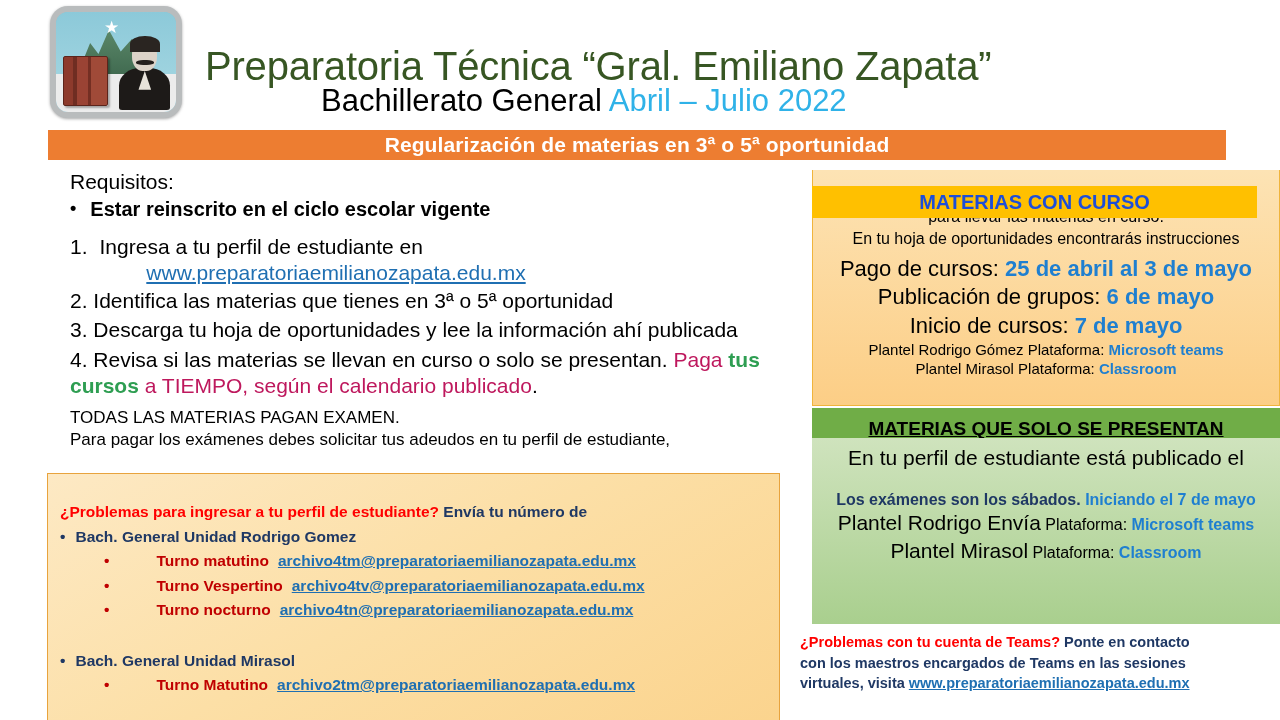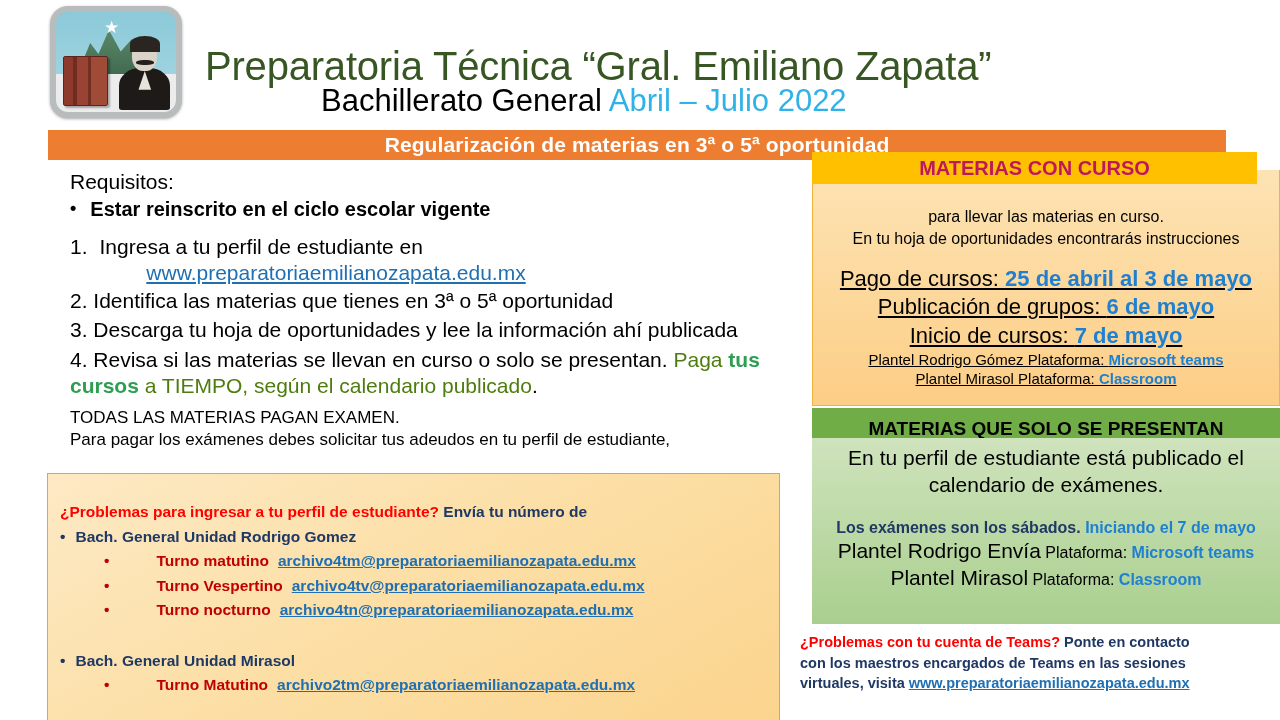--- a/index.html
+++ b/index.html
@@ -57,21 +57,21 @@
   }
 
   
   .left-col{position:absolute;left:70px;top:170px;width:722px;color:#000;}
   .l-req{font-size:21px;margin:0 0 4px 0;}
   .l-bullet{font-size:20px;font-weight:bold;margin:0 0 14px 0;display:flex;gap:14px;}
   .l-bullet .dot{font-size:18px;line-height:1.2;}
   .l-item1{font-size:21px;display:flex;gap:12px;margin:0 0 2px 0;}
   .l-link{display:block;text-align:center;color:#1f6fb2;text-decoration:underline;font-size:21px;margin:0 0 3px 0;padding-right:190px;}
   .l-line{font-size:21px;margin:0 0 3px 0;line-height:1.25;}
-  .green{color:#4d7c0f;}
+  .green{color:#be185d;}
   .green-b{color:#2e9e52;font-weight:bold;}
   .l-small{font-size:17px;line-height:1.3;margin-top:8px;}
 
   
   .box-left{
     position:absolute;left:47px;top:473px;width:733px;height:301px;
     background:linear-gradient(150deg,#fde9c4 0%,#fcdfa6 45%,#fbd28a 100%);
     border:1.5px solid #e8a33d;box-sizing:border-box;padding:26px 12px;
     font-size:15.5px;color:#1f3864;font-weight:bold;line-height:1.52;
   }
@@ -85,37 +85,37 @@
   .bl-mail{color:#1f6fb2;text-decoration:underline;}
   .bl-gap{height:26px;}
 
   
   .box-yellow{
     position:absolute;left:812px;top:170px;width:468px;height:236px;
     background:linear-gradient(#fde3b4,#fcce86);
     box-sizing:border-box;border:1px solid #f0b43c;border-top:none;
   }
   .hdr-yellow{
-    position:absolute;left:812px;top:152px;width:445px;height:32px;
-    background:#ffc000;color:#be185d;font-weight:bold;font-size:20px;
+    position:absolute;left:812px;top:186px;width:445px;height:32px;
+    background:#ffc000;color:#1d4ed8;font-weight:bold;font-size:20px;
     display:flex;align-items:center;justify-content:center;
   }
   .yb-body{position:absolute;left:0;top:32px;width:100%;padding:4px 6px 0;box-sizing:border-box;text-align:center;}
   .yb-intro{font-size:16px;line-height:1.35;color:#000;}
-  .yb-dates{margin-top:16px;text-decoration:underline;}
+  .yb-dates{margin-top:6px;}
   .yb-d{font-size:22px;line-height:1.28;color:#000;}
   .yb-d .b{color:#1f7fd0;font-weight:bold;}
   .yb-p{font-size:15px;line-height:1.3;color:#000;}
   .yb-p .b{color:#1f7fd0;font-weight:bold;}
 
   
   .hdr-green{
     position:absolute;left:812px;top:408px;width:468px;height:42px;
     background:#70ad47;color:#000000;font-weight:bold;font-size:19px;
-    display:flex;align-items:center;justify-content:center;
+    display:flex;align-items:center;justify-content:center;text-decoration:underline;
   }
   .box-green{
     position:absolute;left:812px;top:438px;width:468px;height:186px;
     background:linear-gradient(#cfe3bd,#a9cf8e);
     box-sizing:border-box;padding:6px 8px 0;text-align:center;
   }
   .gb-intro{font-size:21px;line-height:1.3;color:#000;}
   .gb-sab{margin-top:20px;font-size:16px;font-weight:bold;color:#1f3864;}
   .gb-sab .b{color:#1f7fd0;}
   .gb-p{font-size:21px;color:#000;line-height:1.3;}
@@ -248,21 +248,20 @@
           <span>Plantel Mirasol Plataforma: </span><span class="b">Classroom</span>
         </div>
       </div>
     </div>
   </div>
   <div class="hdr-yellow">MATERIAS CON CURSO</div>
 
   <div class="hdr-green">MATERIAS QUE SOLO SE PRESENTAN</div>
   <div class="box-green">
     <div class="gb-intro">En tu perfil de estudiante está publicado el</div>
-    <div class="gb-intro">calendario de exámenes.</div>
 
     <div class="gb-sab">
       <span>Los exámenes son los sábados.</span><span class="b">  Iniciando el 7 de mayo</span>
     </div>
 
     <div class="gb-p">
       <span>Plantel Rodrigo Envía</span><span class="sm"> Plataforma: </span><span class="b">Microsoft teams</span>
     </div>
     <div class="gb-p">
       <span>Plantel Mirasol</span><span class="sm"> Plataforma: </span><span class="b">Classroom</span>

